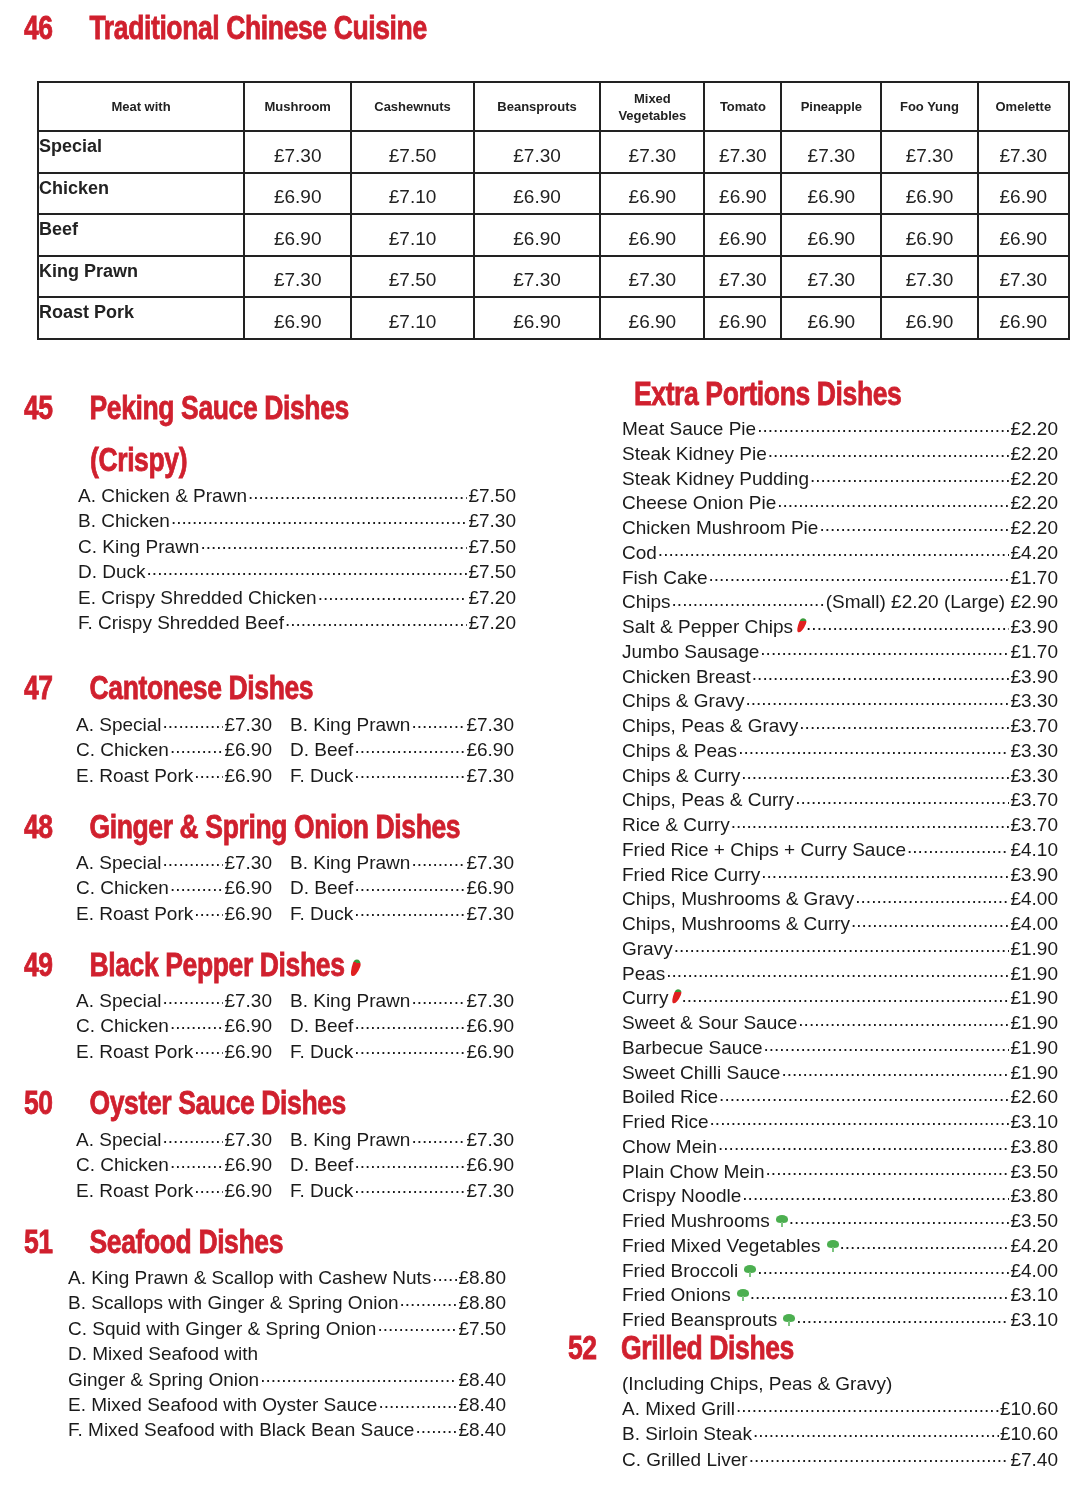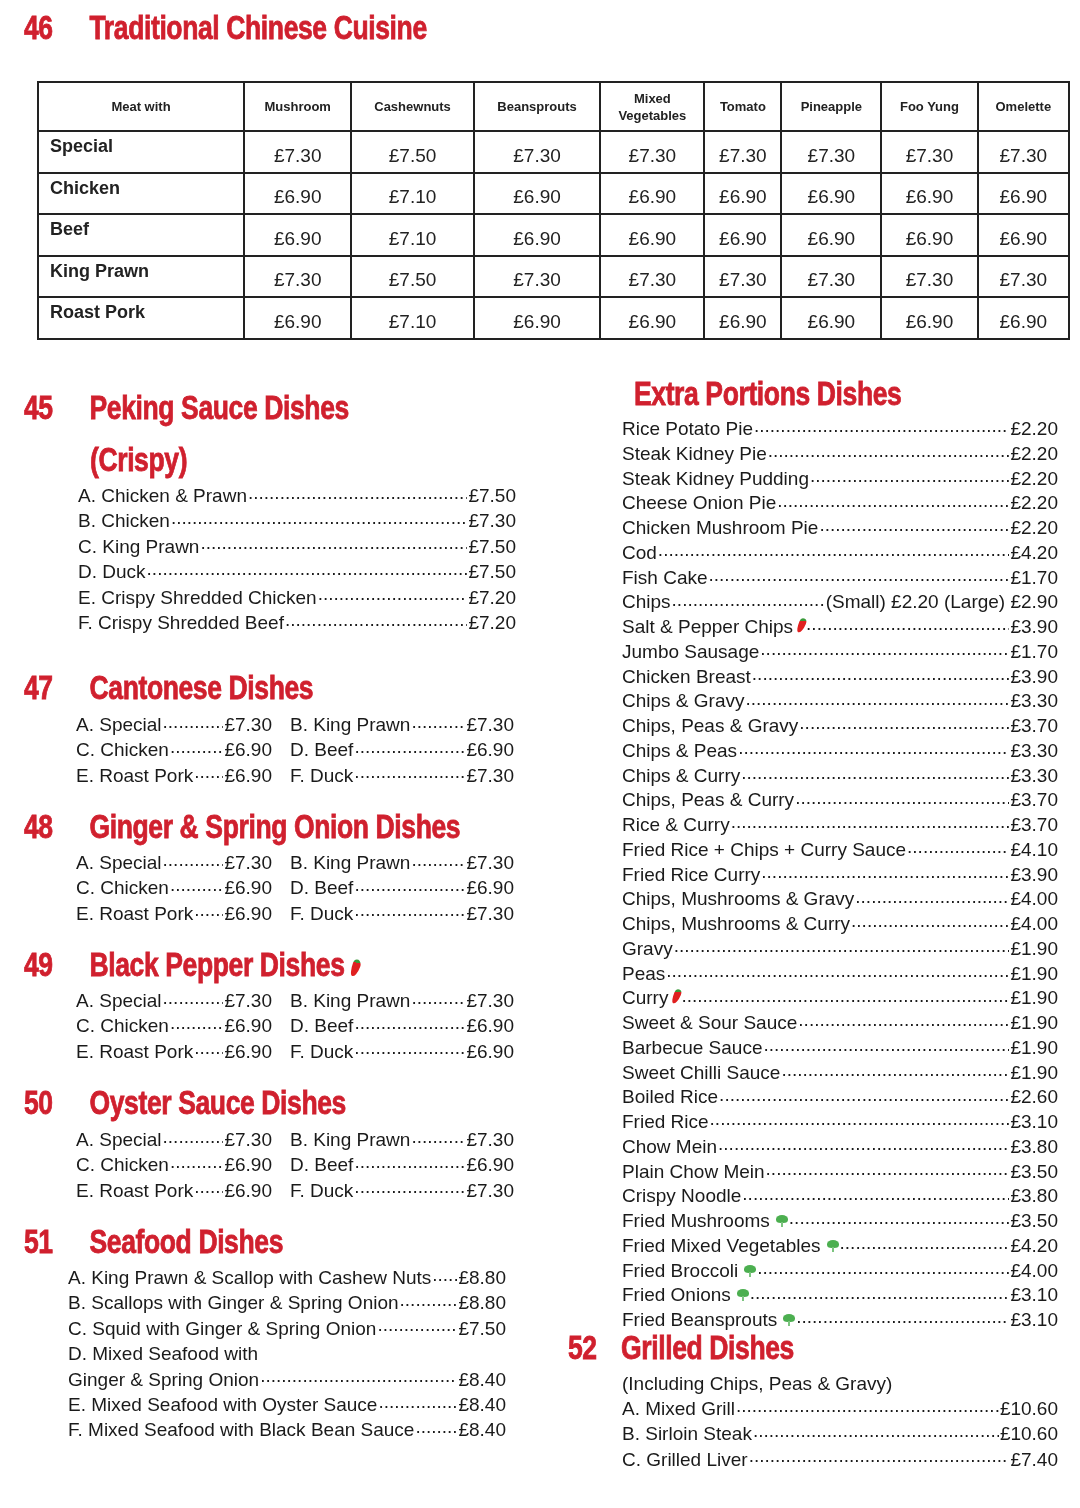--- a/index.html
+++ b/index.html
@@ -28,21 +28,21 @@
   }
   .tbl th, .tbl td { border: 2px solid #222; }
   .tbl th {
     height: 49px; font-size: 13px; font-weight: bold; color: #222;
     text-align: center; line-height: 17px; padding: 0 2px;
     transform: none;
   }
   .tbl th.meat { width: 206px; }
   .tbl td { height: 41.5px; font-size: 19px; text-align: center; color: #222; }
   .tbl td.rowlabel {
-    text-align: left; font-weight: bold; font-size: 18px; padding-left: 11px;
+    text-align: left; font-weight: bold; font-size: 18px; padding-left: 0;
     vertical-align: top; padding-top: 4px;
   }
   .tbl td.price { padding-top: 8px; }
 
   
   .list { position: absolute; font-size: 19px; line-height: 25.4px; color: #1a1a1a; }
   .row { display: flex; align-items: baseline; white-space: nowrap; }
   .row .name { flex: 0 0 auto; }
   .row .dots {
     flex: 1 1 auto; overflow: hidden; margin: 0 1px; position: relative; height: 1em;
@@ -374,21 +374,21 @@
       <span class="dots"></span>
       <span class="price">£8.40</span>
     </div>
   </div>
 
 <div class="heading" style="left:634px; top:374px;">
   <span>Extra Portions Dishes</span>
 </div>
 <div class="list" id="list-extra" style="left:622px; top:416px; width:436px; line-height:23.75px;">
     <div class="row">
-      <span class="name">Rice Potato Pie</span>
+      <span class="name">Meat Sauce Pie</span>
       <span class="dots"></span>
       <span class="price">£2.20</span>
     </div>
     <div class="row">
       <span class="name">Steak Kidney Pie</span>
       <span class="dots"></span>
       <span class="price">£2.20</span>
     </div>
     <div class="row">
       <span class="name">Steak Kidney Pudding</span>

